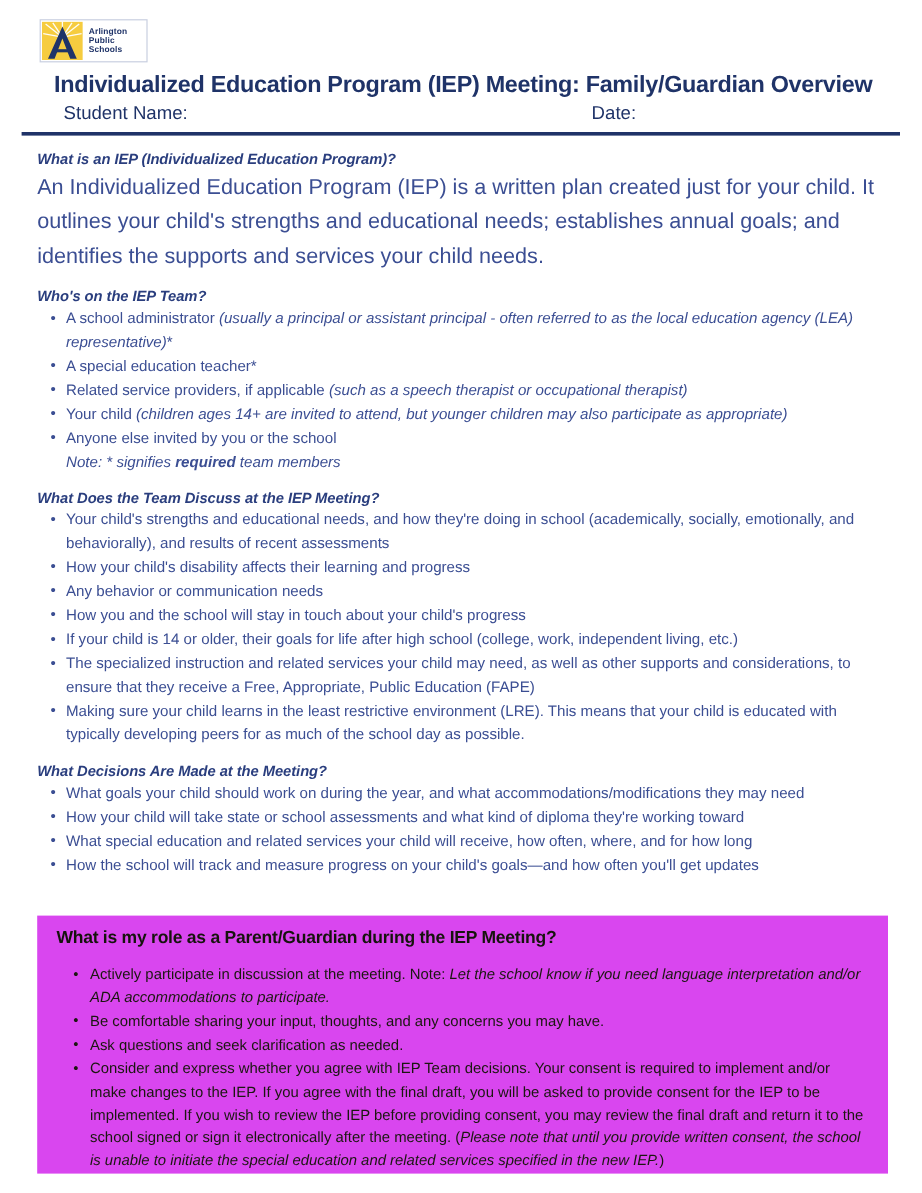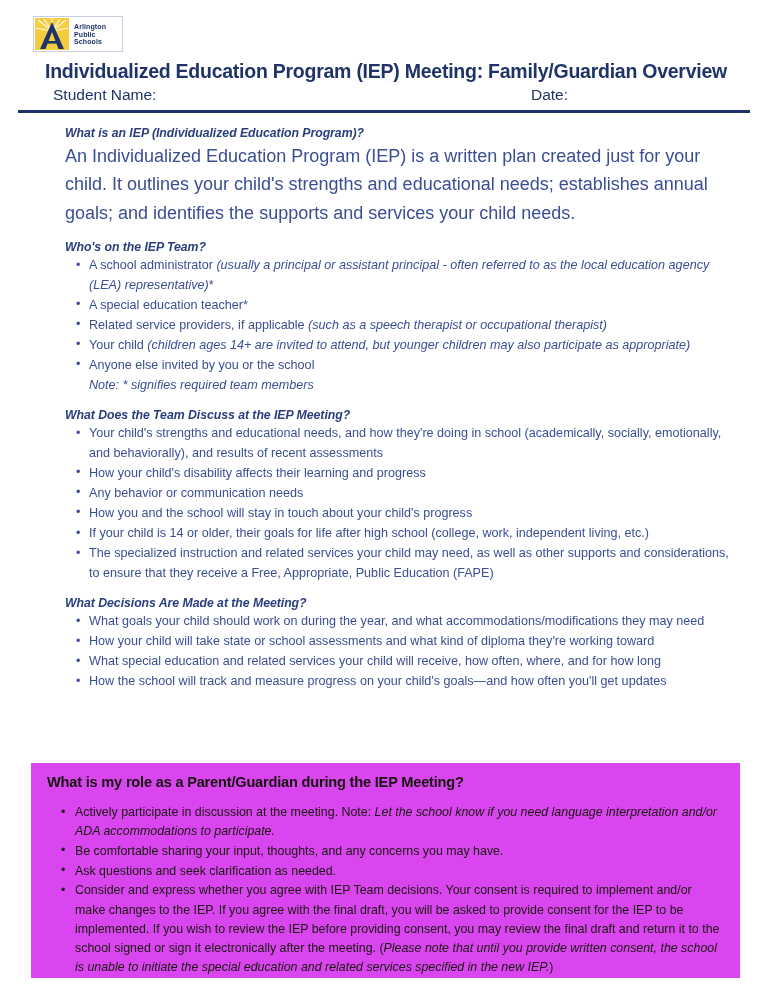--- a/index.html
+++ b/index.html
@@ -64,34 +64,32 @@
     color: #1f3368;
     letter-spacing: -0.25px;
     margin: 8px 0 0 12px;
     white-space: nowrap;
   }
   .name-date-row {
     display: flex;
     margin: 3px 0 0 20px;
     font-size: 15.5px;
     color: #1f3368;
-    gap: 38px;
   }
   .student-name { width: 440px; }
 
   .rule {
     height: 3px;
     background: #1f3368;
     margin: 6px 18px 0 18px;
   }
 
   
   .content {
     padding: 13px 30px 0 31px;
-    margin-left: 34px;
   }
   .section { margin-bottom: 3px; }
 
   h2.section-heading {
     font-size: 12.3px;
     font-weight: bold;
     font-style: italic;
     color: #2a3e7e;
     margin: 0 0 2px 0;
     letter-spacing: -0.05px;
@@ -123,21 +121,21 @@
     position: absolute;
     left: 11px;
     top: -0.5px;
     font-size: 12.6px;
     color: #3b4e93;
   }
   ul.bullets > li.no-bullet { padding-left: 24px; }
   ul.bullets > li.no-bullet::before { content: ""; }
 
   .it { font-style: italic; }
-  .bd { font-weight: normal; }
+  .bd { font-weight: bold; }
 
   
   .callout {
     position: absolute;
     left: 31px;
     top: 763px;
     width: 709px;
     height: 215px;
     background: #d946ef;
     box-sizing: border-box;
@@ -236,20 +234,21 @@
 
     <div class="section">
       <h2 class="section-heading">What Does the Team Discuss at the IEP Meeting?</h2>
       <ul class="bullets">
         <li>Your child's strengths and educational needs, and how they're doing in school (academically, socially, emotionally, and behaviorally), and results of recent assessments</li>
         <li>How your child's disability affects their learning and progress</li>
         <li>Any behavior or communication needs</li>
         <li>How you and the school will stay in touch about your child's progress</li>
         <li>If your child is 14 or older, their goals for life after high school (college, work, independent living, etc.)</li>
         <li>The specialized instruction and related services your child may need, as well as other supports and considerations, to ensure that they receive a Free, Appropriate, Public Education (FAPE)</li>
+        <li>Making sure your child learns in the least restrictive environment (LRE). This means that your child is educated with typically developing peers for as much of the school day as possible.</li>
       </ul>
     </div>
 
     <div class="section">
       <h2 class="section-heading">What Decisions Are Made at the Meeting?</h2>
       <ul class="bullets">
         <li>What goals your child should work on during the year, and what accommodations/modifications they may need</li>
         <li>How your child will take state or school assessments and what kind of diploma they're working toward</li>
         <li>What special education and related services your child will receive, how often, where, and for how long</li>
         <li>How the school will track and measure progress on your child's goals—and how often you'll get updates</li>

